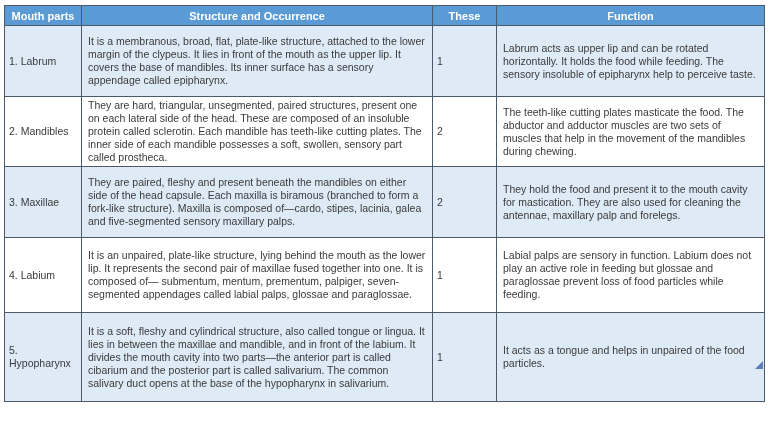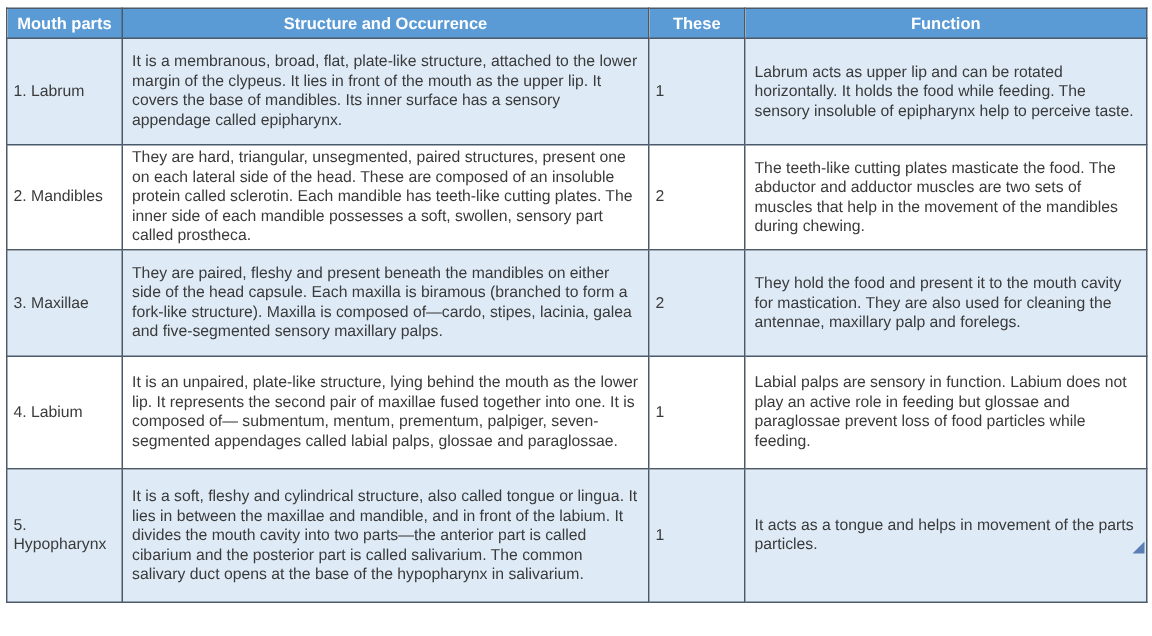--- a/index.html
+++ b/index.html
@@ -110,21 +110,21 @@
       <tr class="r4">
         <td class="cell-part">4. Labium</td>
         <td class="cell-structure">It is an unpaired, plate-like structure, lying behind the mouth as the lower lip. It represents the second pair of maxillae fused together into one. It is composed of— submentum, mentum, prementum, palpiger, seven-segmented appendages called labial palps, glossae and paraglossae.</td>
         <td class="cell-number">1</td>
         <td class="cell-function">Labial palps are sensory in function. Labium does not play an active role in feeding but glossae and paraglossae prevent loss of food particles while feeding.</td>
       </tr>
       <tr class="alt r5">
         <td class="cell-part">5. Hypopharynx</td>
         <td class="cell-structure">It is a soft, fleshy and cylindrical structure, also called tongue or lingua. It lies in between the maxillae and mandible, and in front of the labium. It divides the mouth cavity into two parts—the anterior part is called cibarium and the posterior part is called salivarium. The common salivary duct opens at the base of the hypopharynx in salivarium.</td>
         <td class="cell-number">1</td>
-        <td class="cell-function">It acts as a tongue and helps in movement of the parts particles.</td>
+        <td class="cell-function">It acts as a tongue and helps in unpaired of the food particles.</td>
       </tr>
     </tbody>
   </table>
 
   <div class="resize-handle"></div>
 
 
 </div>
 
 </body></html>

